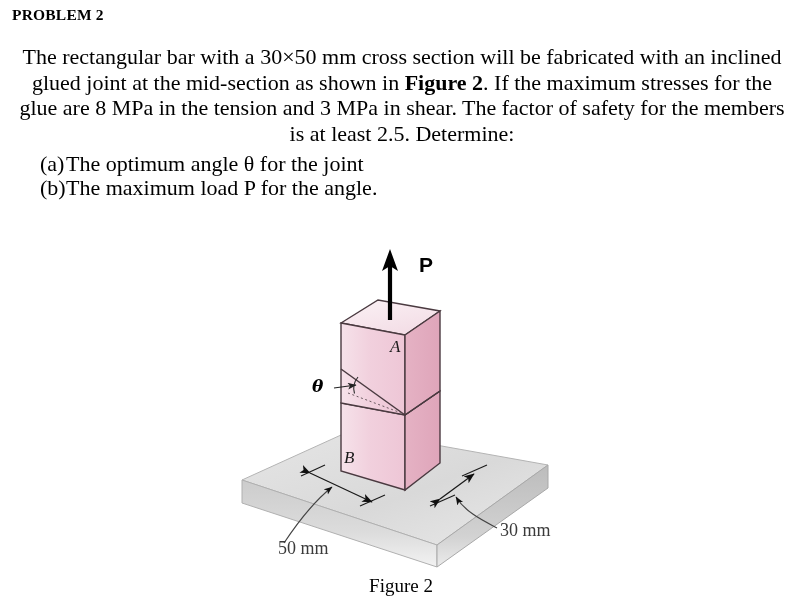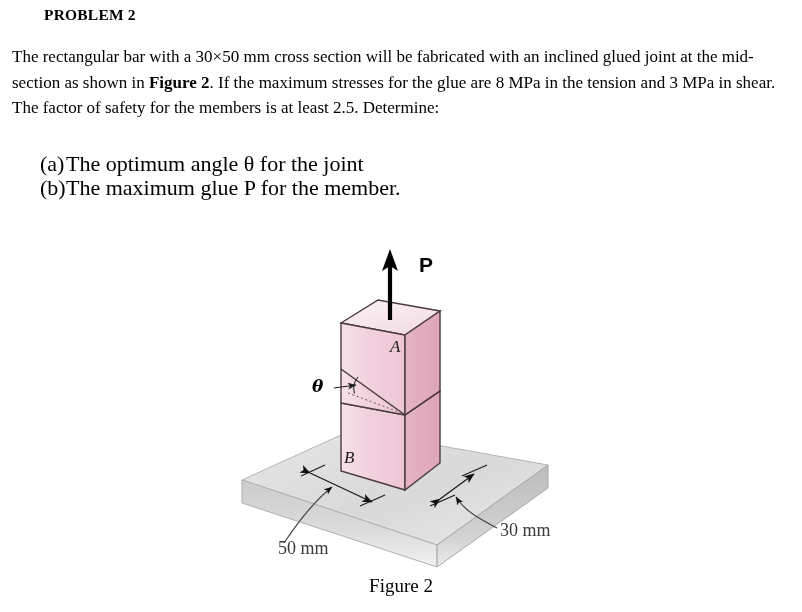--- a/index.html
+++ b/index.html
@@ -23,30 +23,29 @@
   }
   .problem-heading {
     position: absolute;
     left: 12px;
     top: 6px;
     font-family: "Liberation Serif", "DejaVu Serif", serif;
     font-weight: bold;
     font-size: 15.5px;
     letter-spacing: 0.2px;
     white-space: nowrap;
-    margin-left: 32px;
   }
   .body-text {
     position: absolute;
     left: 12px;
     top: 44px;
     width: 780px;
-    font-size: 17px;
+    font-size: 22px;
     line-height: 25.5px;
-    text-align: left;
+    text-align: center;
   }
   .body-text b { font-weight: bold; }
   .parts {
     position: absolute;
     left: 40px;
     top: 152px;
     width: 740px;
     font-size: 22px;
     line-height: 24px;
   }
@@ -87,21 +86,21 @@
 
   <div class="problem-heading">PROBLEM 2</div>
 
   <div class="body-text">The rectangular bar with a 30×50 mm cross section will be fabricated with an inclined glued joint at the mid-section as shown in <b>Figure 2</b>. If the maximum stresses for the glue are 8 MPa in the tension and 3 MPa in shear. The factor of safety for the members is at least 2.5. Determine:</div>
 
   <div class="parts">
     <span class="part-row">
       <span class="part-label">(a)</span><span>The optimum angle θ for the joint</span>
     </span>
     <span class="part-row">
-      <span class="part-label">(b)</span><span>The maximum glue P for the member.</span>
+      <span class="part-label">(b)</span><span>The maximum load P for the angle.</span>
     </span>
   </div>
 
   <div id="figure-area">
     <svg id="figure-svg" width="802" height="350" viewBox="0 0 802 350">
       <defs>
         <linearGradient id="gradBaseTop" x1="0" y1="0" x2="1" y2="1">
           <stop offset="0%" stop-color="#e6e6e6"></stop>
           <stop offset="55%" stop-color="#d9d9d9"></stop>
           <stop offset="100%" stop-color="#e9e9e9"></stop>

